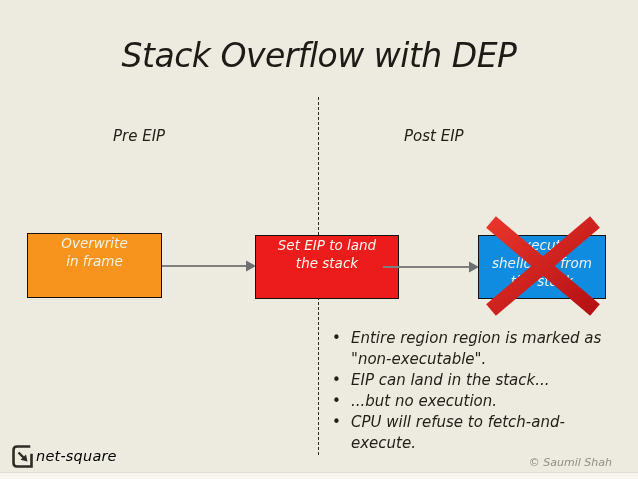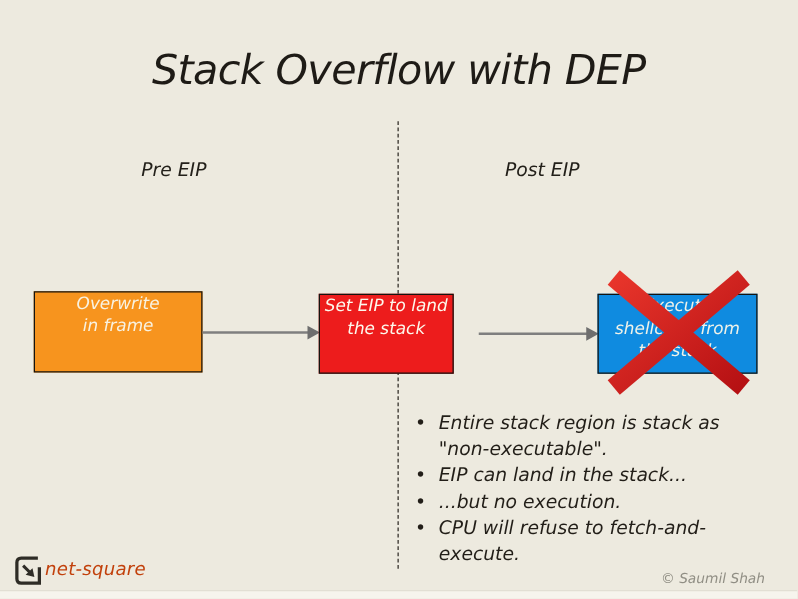--- a/index.html
+++ b/index.html
@@ -35,40 +35,40 @@
   .flowbox {
     position: absolute;
     display: flex; flex-direction: column; align-items: center; justify-content: flex-start;
     border: 1.5px solid #15130f;
     box-sizing: border-box;
     text-align: center;
     font-size: 13.5px; line-height: 18px;
     color: #F8F2E1;
   }
   .flowbox.pre  { left: 27px;  top: 233px; width: 135px; height: 65px; background: #F7941E; }
-  .flowbox.mid  { left: 255px; top: 235px; width: 108px; height: 64px; background: #ED1C1C; color:#FDF8EC; }
+  .flowbox.mid  { left: 255px; top: 235px; width: 144px; height: 64px; background: #ED1C1C; color:#FDF8EC; }
   .flowbox.post { left: 478px; top: 235px; width: 128px; height: 64px; background: #0F8BE0; color:#EFF2E9; }
 
   .arrow-svg { position: absolute; overflow: visible; }
   .arrow1 { left: 162px; top: 258px; }
   .arrow2 { left: 383px; top: 259px; }
 
   .cross-svg { position: absolute; left: 482px; top: 215px; }
 
   .bullets {
     position: absolute; left: 328px; top: 328px; width: 276px;
     margin: 0; padding: 0; list-style: none;
     font-size: 15px; line-height: 21px; color: #221E18;
   }
   .bullets li { display: grid; grid-template-columns: 23px 1fr; }
   .bullets .marker { text-align: left; padding-left: 4px; }
 
   .footer-brand {
     position: absolute; left: 36px; top: 448px;
-    font-size: 14.5px; color: #c2410c; letter-spacing: 0.2px;
+    font-size: 14.5px; color: #000000; letter-spacing: 0.2px;
   }
   .logo-svg { position: absolute; left: 10px; top: 443px; }
   .copyright {
     position: absolute; right: 26px; top: 456px;
     font-size: 11px; color: #908E84;
   }
   .bottom-band {
     position: absolute; left: 0; bottom: 0; width: 100%; height: 6px;
     background: #F6F4ED; border-top: 1px solid #e2dfd4;
   }
@@ -118,21 +118,21 @@
         <stop offset="1" stop-color="#B51013"></stop>
       </linearGradient>
     </defs>
     <line x1="9" y1="7" x2="113" y2="95" stroke="url(#xg)" stroke-width="15"></line>
     <line x1="113" y1="7" x2="9" y2="95" stroke="url(#xg)" stroke-width="15"></line>
   </svg>
 
   <ul class="bullets">
     <li>
       <span class="marker">•</span>
-      <span>Entire stack region is stack as "non-executable".</span>
+      <span>Entire region region is marked as "non-executable".</span>
     </li>
     <li>
       <span class="marker">•</span>
       <span>EIP can land in the stack...</span>
     </li>
     <li>
       <span class="marker">•</span>
       <span>...but no execution.</span>
     </li>
     <li>

